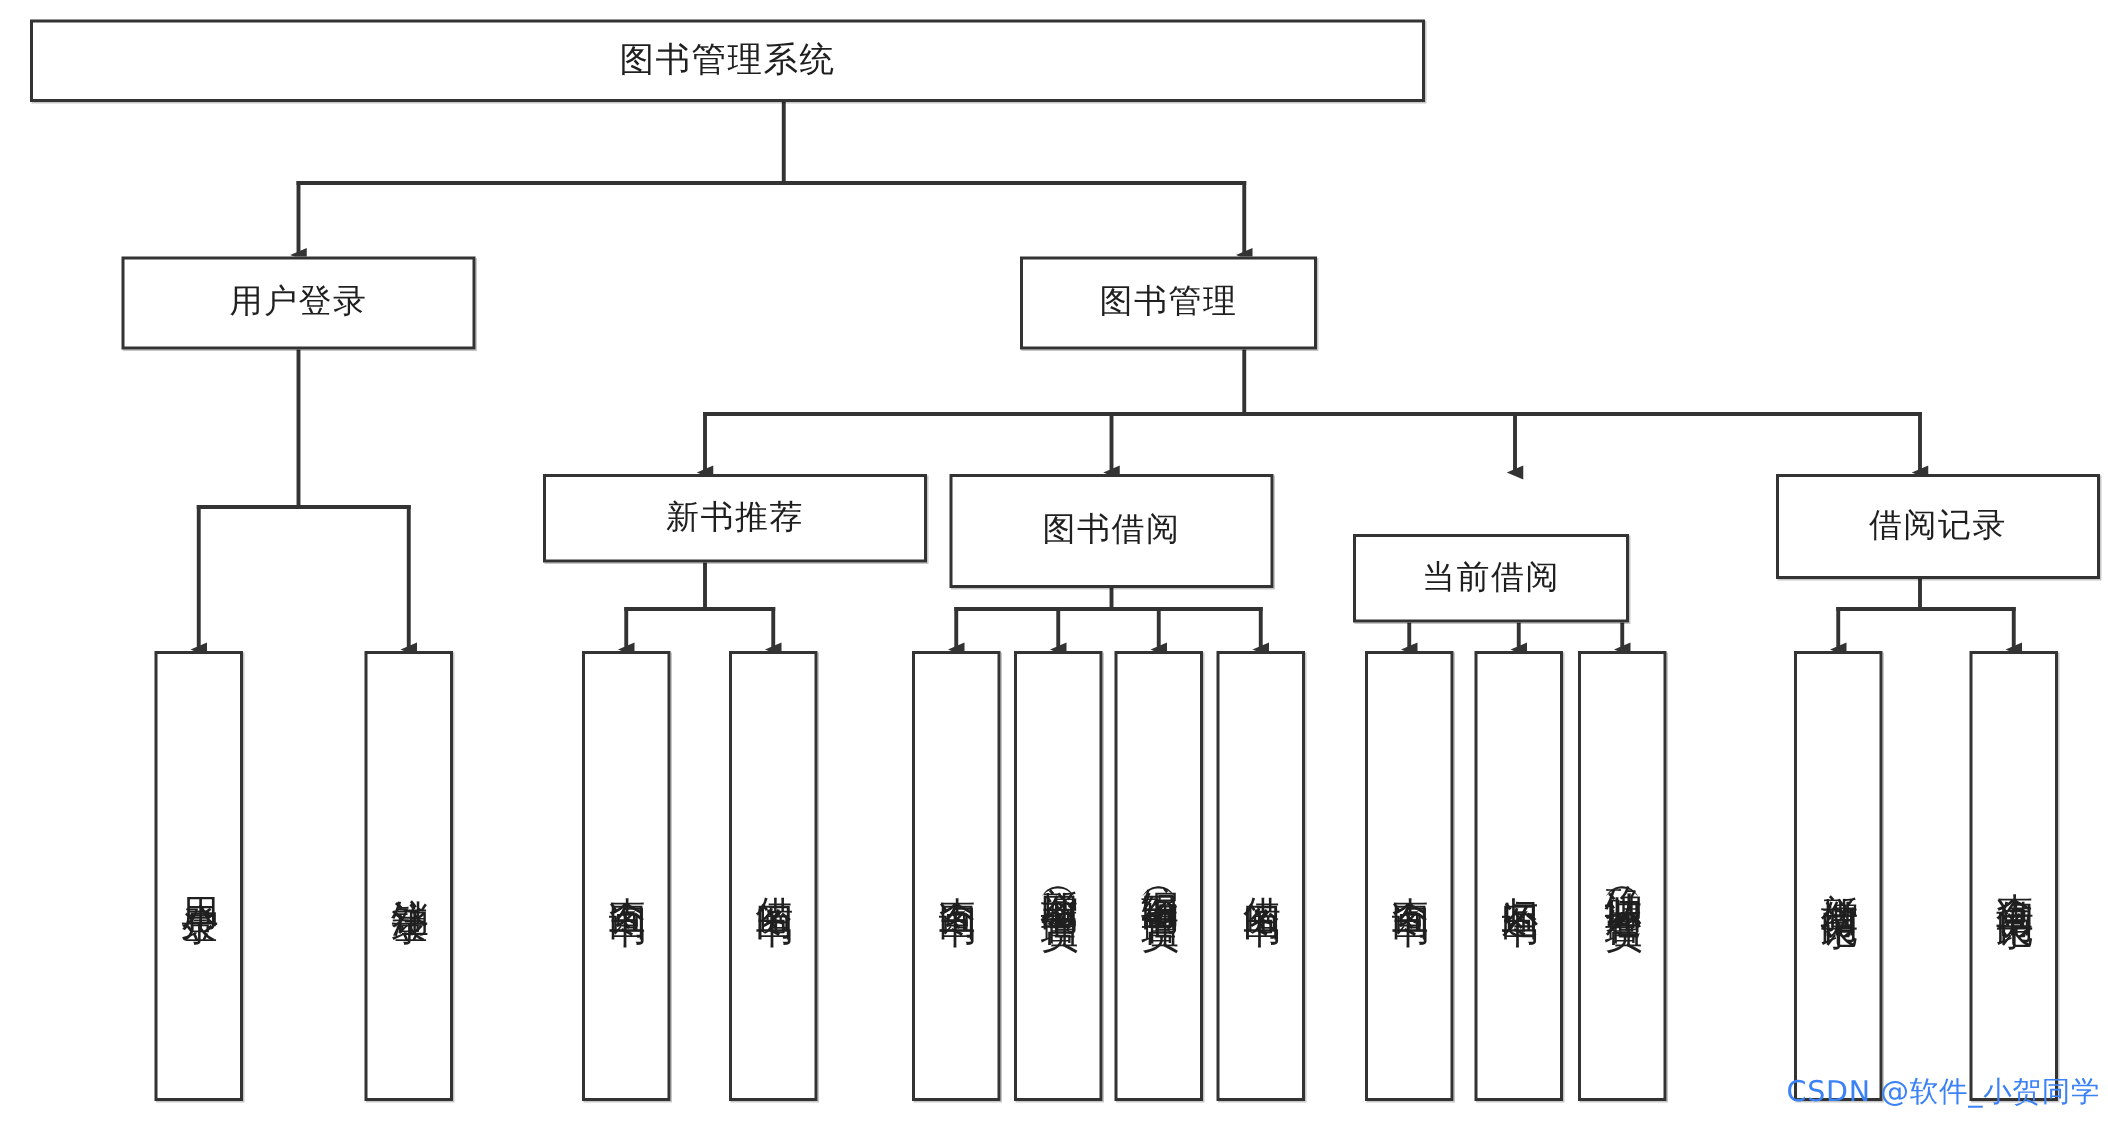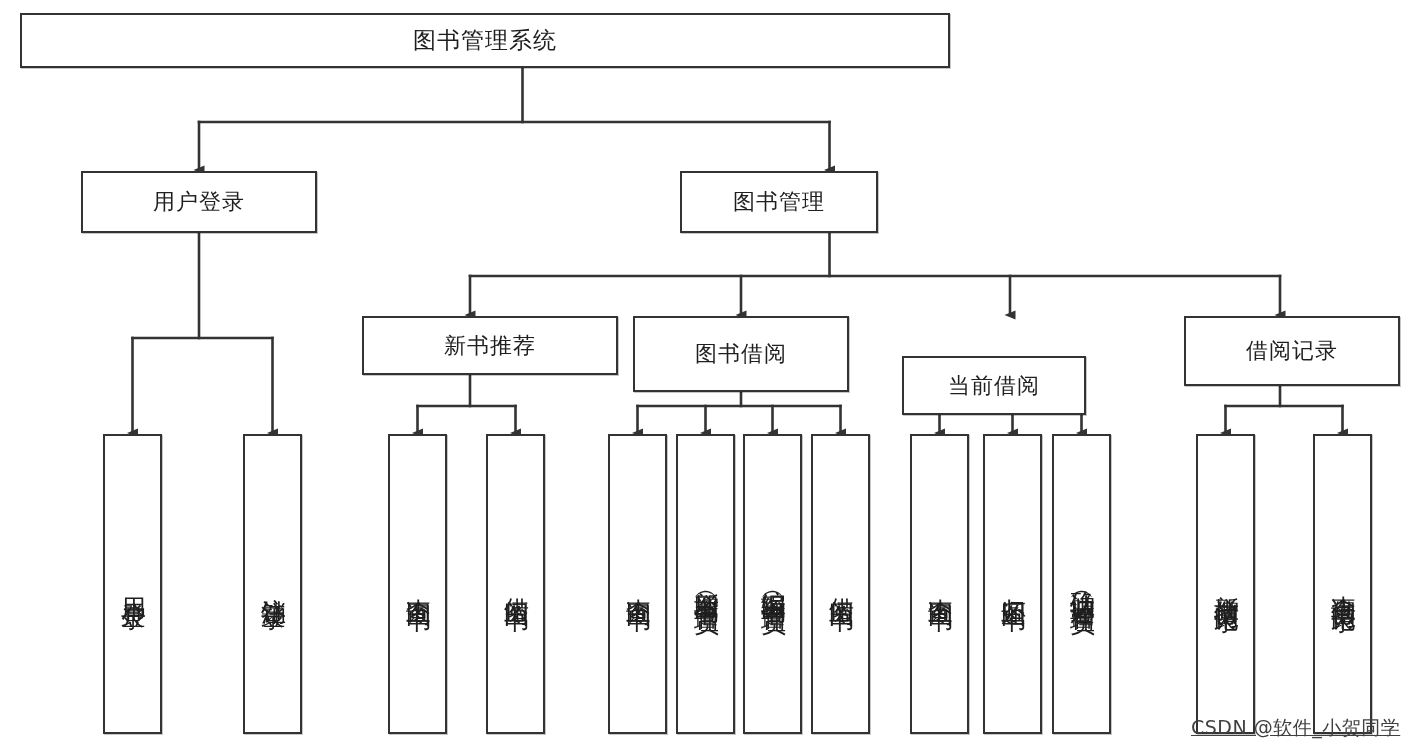--- a/index.html
+++ b/index.html
@@ -56,26 +56,25 @@
   }
   .node.vert .node-label {
     writing-mode: vertical-rl;
     text-orientation: upright;
     font-size: 25px;
     letter-spacing: 3px;
     white-space: nowrap;
   }
   .watermark {
     position: absolute;
-    color: #404040;
+    color: #3b82f6;
     font-size: 19px;
     letter-spacing: 0.5px;
     white-space: nowrap;
     z-index: 5;
-    text-decoration: underline;
   }
 </style>
 </head>
 <body>
 
 <div id="canvas">
   <svg id="edges" viewBox="0 0 1405 747">
     <defs>
       <marker id="arrow" markerWidth="12" markerHeight="12" refX="5.2" refY="6" orient="auto" markerUnits="userSpaceOnUse">
         <path d="M0.6,0.5 L9.8,0.5 L5.2,11.5 Z" fill="#333333"></path>

